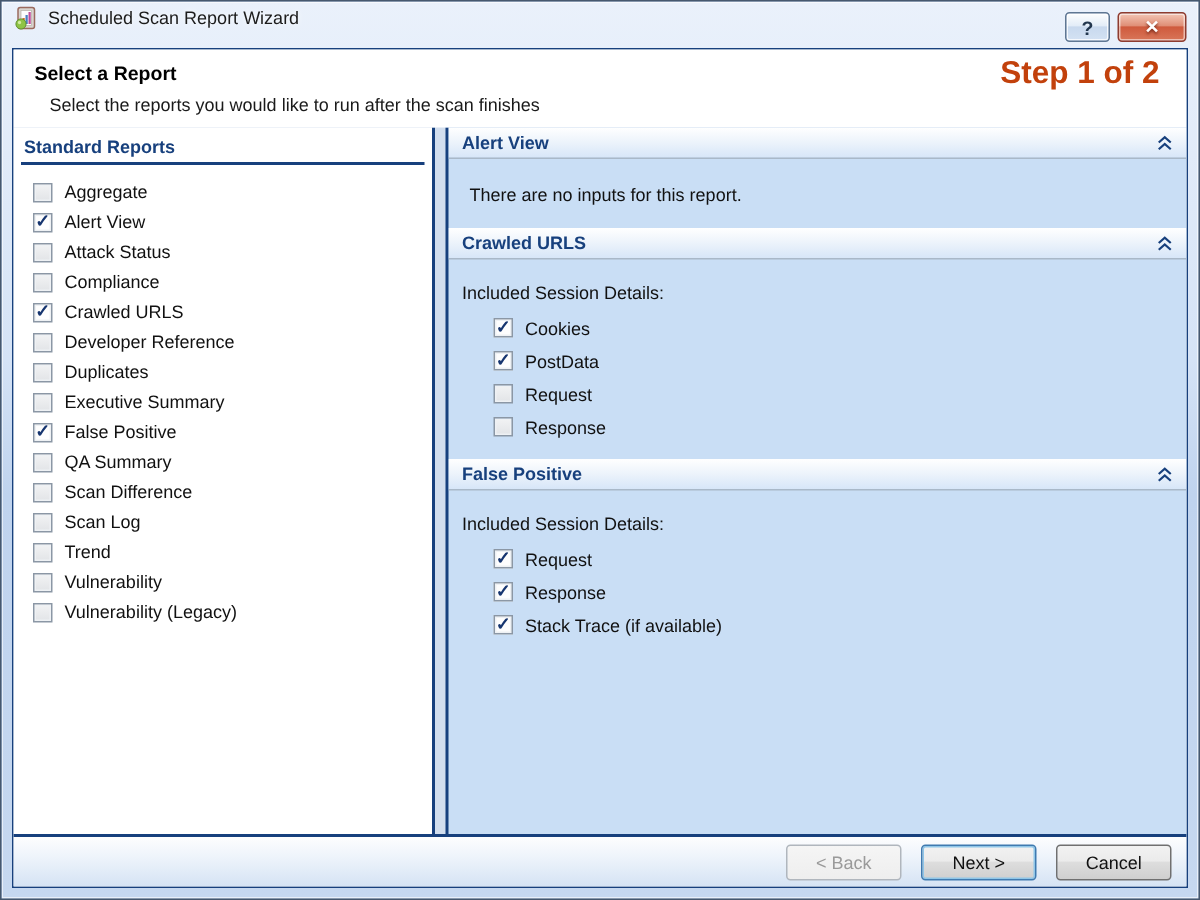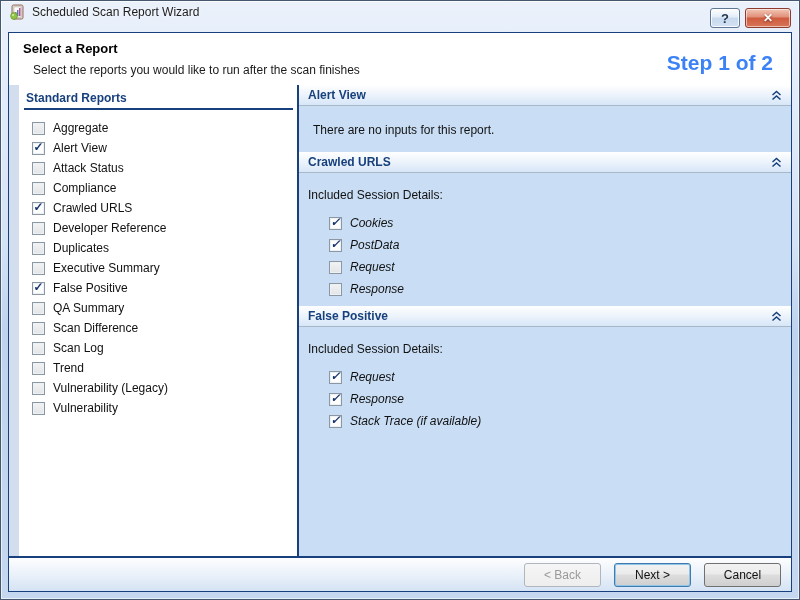--- a/index.html
+++ b/index.html
@@ -60,22 +60,22 @@
   }
 
   
   .wiz-header {
     height: 52px; background: #fff; position: relative;
     padding: 8px 14px 9px 14px; flex: 0 0 auto;
   }
   .wiz-title { font-size: 13px; font-weight: bold; }
   .wiz-subtitle { font-size: 12px; color: #1a1a1a; margin: 7px 0 0 10px; }
   .wiz-step {
-    position: absolute; right: 18px; top: 18px;
-    font-size: 21px; font-weight: bold; color: #3b82f6;
+    position: absolute; right: 18px; top: 4px;
+    font-size: 21px; font-weight: bold; color: #c2410c;
   }
 
   
   .favbar {
     flex: 0 0 auto; height: 34px;
     border-top: 2px solid #17407d; border-bottom: 2px solid #17407d;
     background: #cfe3f8;
     display: flex; align-items: center; padding-left: 20px;
   }
   .fav-label { margin-right: 10px; color: #111; }
@@ -87,21 +87,21 @@
     padding: 0 7px; cursor: pointer;
     box-shadow: inset 0 1px 0 #fff;
   }
   .fav-value { color: #333; }
   .combo-arrow { font-size: 8px; color: #333; }
 
   
   .main { flex: 1 1 auto; position: relative; background: #d2deee; overflow: hidden; }
 
   .left-panel {
-    position: absolute; left: 10px; top: 0; bottom: 0; width: 281px;
+    position: absolute; left: 0; top: 0; bottom: 0; width: 281px;
     background: #fff; border-right: 2px solid #17407d;
     overflow: hidden;
   }
   .sr-title {
     margin: 4px 5px 0 5px; padding: 2px 0 3px 2px;
     font-weight: bold; color: #17407d;
     border-bottom: 2px solid #17407d;
   }
   .report-list { padding: 8px 0 0 13px; }
   .row { height: 20px; display: flex; align-items: center; cursor: default; }
@@ -131,21 +131,21 @@
     border-bottom: 1px solid #a9b8c8;
     display: flex; align-items: center; justify-content: space-between;
     padding: 0 9px; cursor: pointer;
   }
   .sec-title { font-weight: bold; color: #17407d; font-size: 12px; }
   .chevron { display: flex; align-items: center; }
   .sec-msg { padding: 17px 14px 15px 14px; color: #111; }
   .sec-inputs { padding: 15px 14px 6px 9px; }
   .inputs-label { color: #111; margin-bottom: 3px; }
   .opt-list { margin: 10px 0 0 21px; }
-  .opt-row { height: 22px; display: flex; align-items: center; font-style: italic; }
+  .opt-row { height: 22px; display: flex; align-items: flex-start; }
   .opt-row .lbl { margin-left: 8px; color: #111; }
 
   
   .footer {
     flex: 0 0 auto; height: 35px;
     border-top: 2px solid #17407d;
     background: linear-gradient(#fdfdfe, #eef4fb 40%, #d5e3f4);
     display: flex; align-items: center; justify-content: flex-end;
     padding-right: 10px; gap: 13px;
   }
@@ -253,25 +253,25 @@
           <div class="row">
               <span class="cb"></span>
               <span class="lbl">Scan Log</span>
             </div>
           <div class="row">
               <span class="cb"></span>
               <span class="lbl">Trend</span>
             </div>
           <div class="row">
               <span class="cb"></span>
+              <span class="lbl">Vulnerability</span>
+            </div>
+          <div class="row">
+              <span class="cb"></span>
               <span class="lbl">Vulnerability (Legacy)</span>
-            </div>
-          <div class="row">
-              <span class="cb"></span>
-              <span class="lbl">Vulnerability</span>
             </div>
         </div>
       </div>
 
       <div class="right-panel">
 
         <div class="section">
           <div class="sec-header">
             <span class="sec-title">Alert View</span>
             <span class="chevron">

